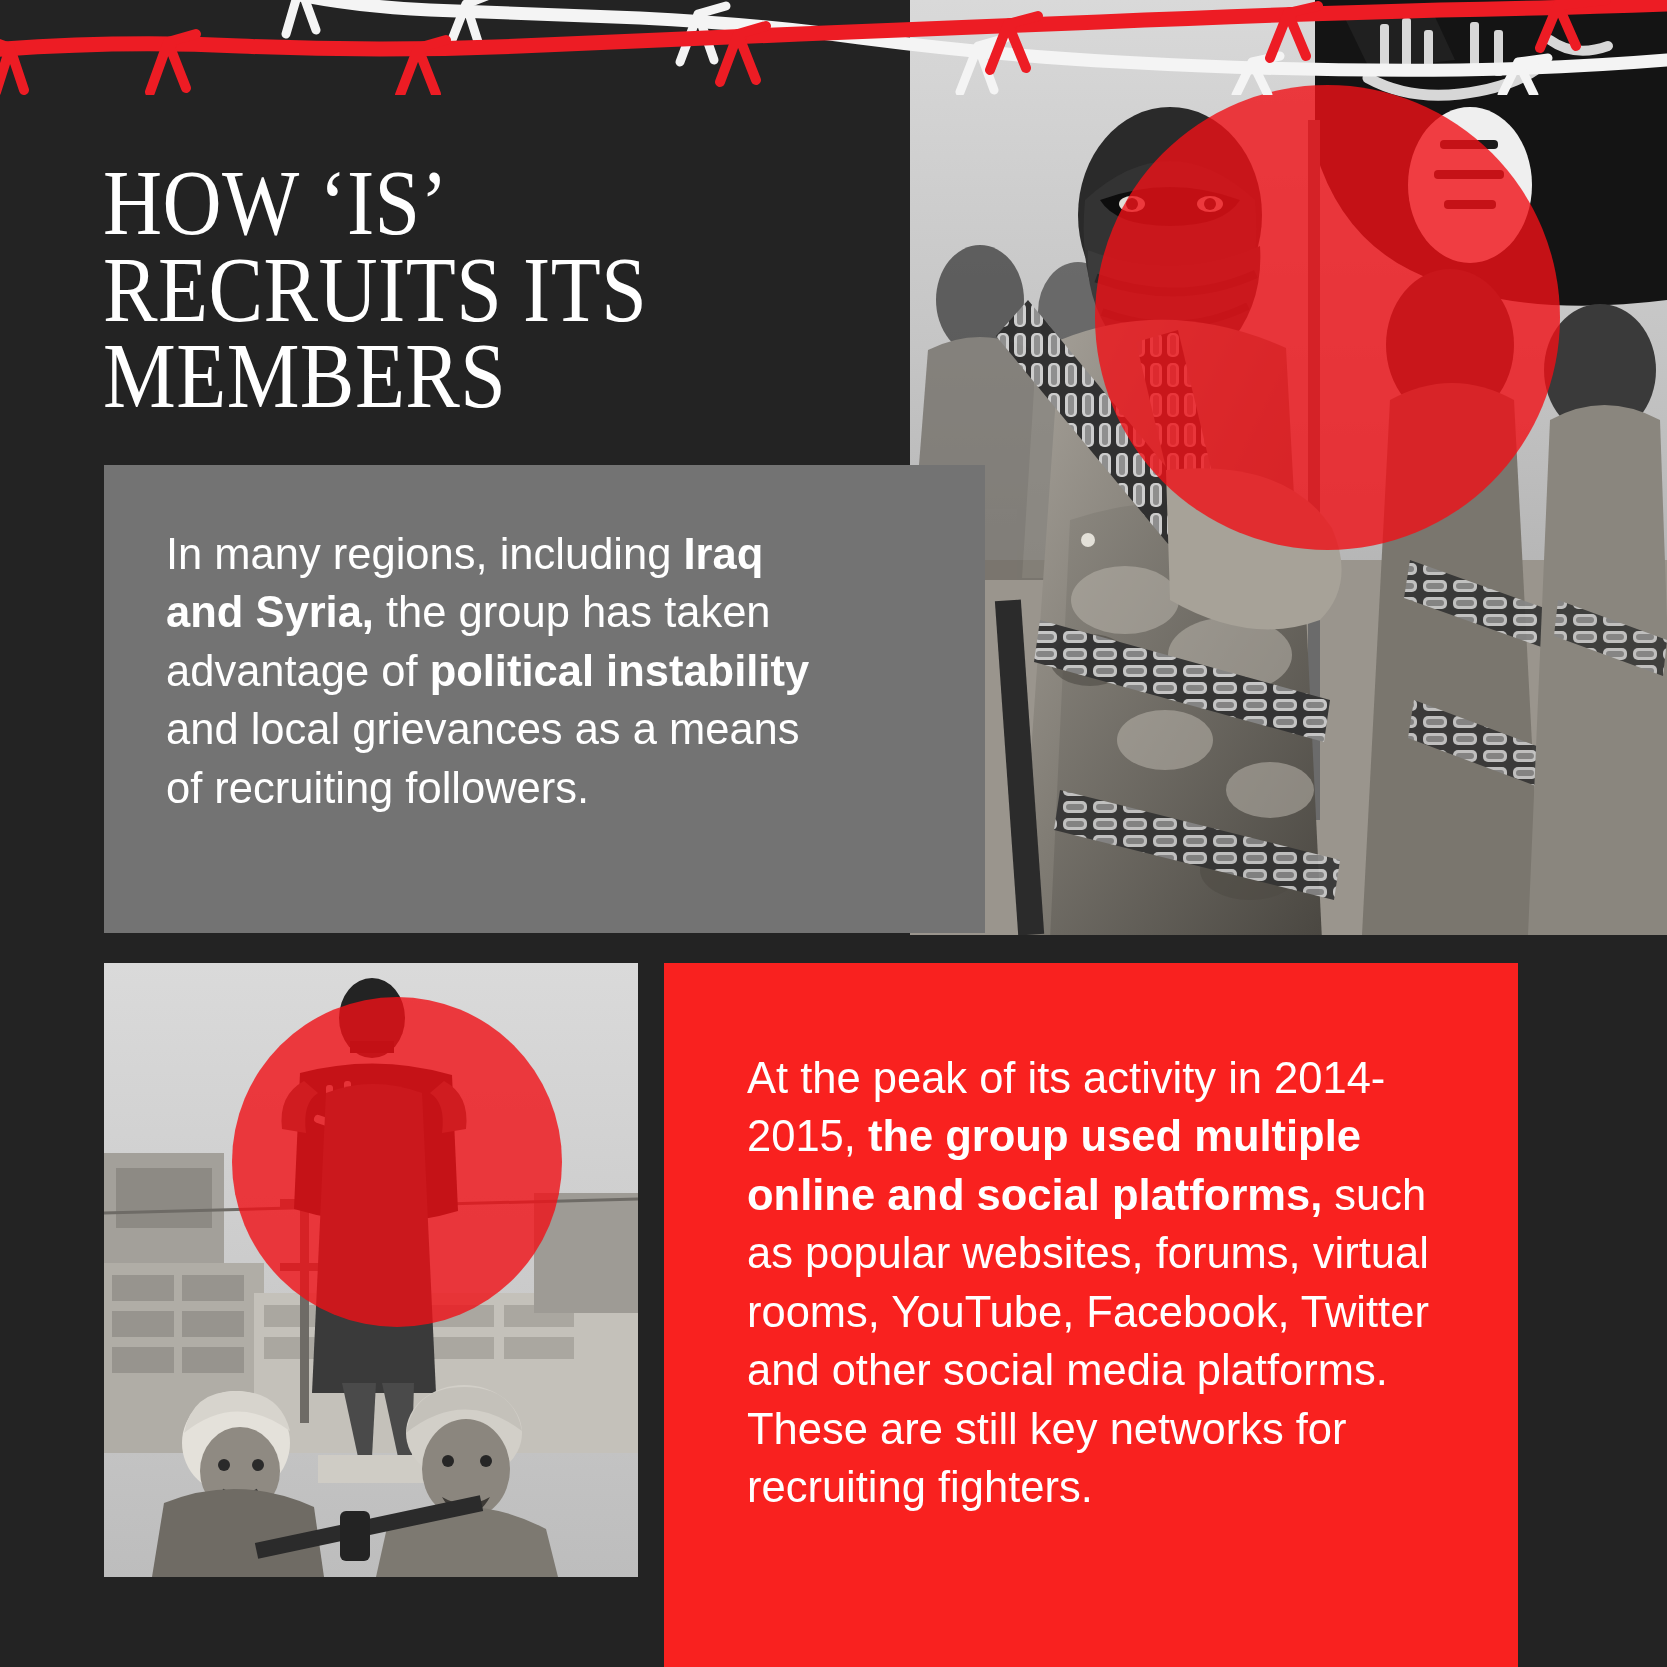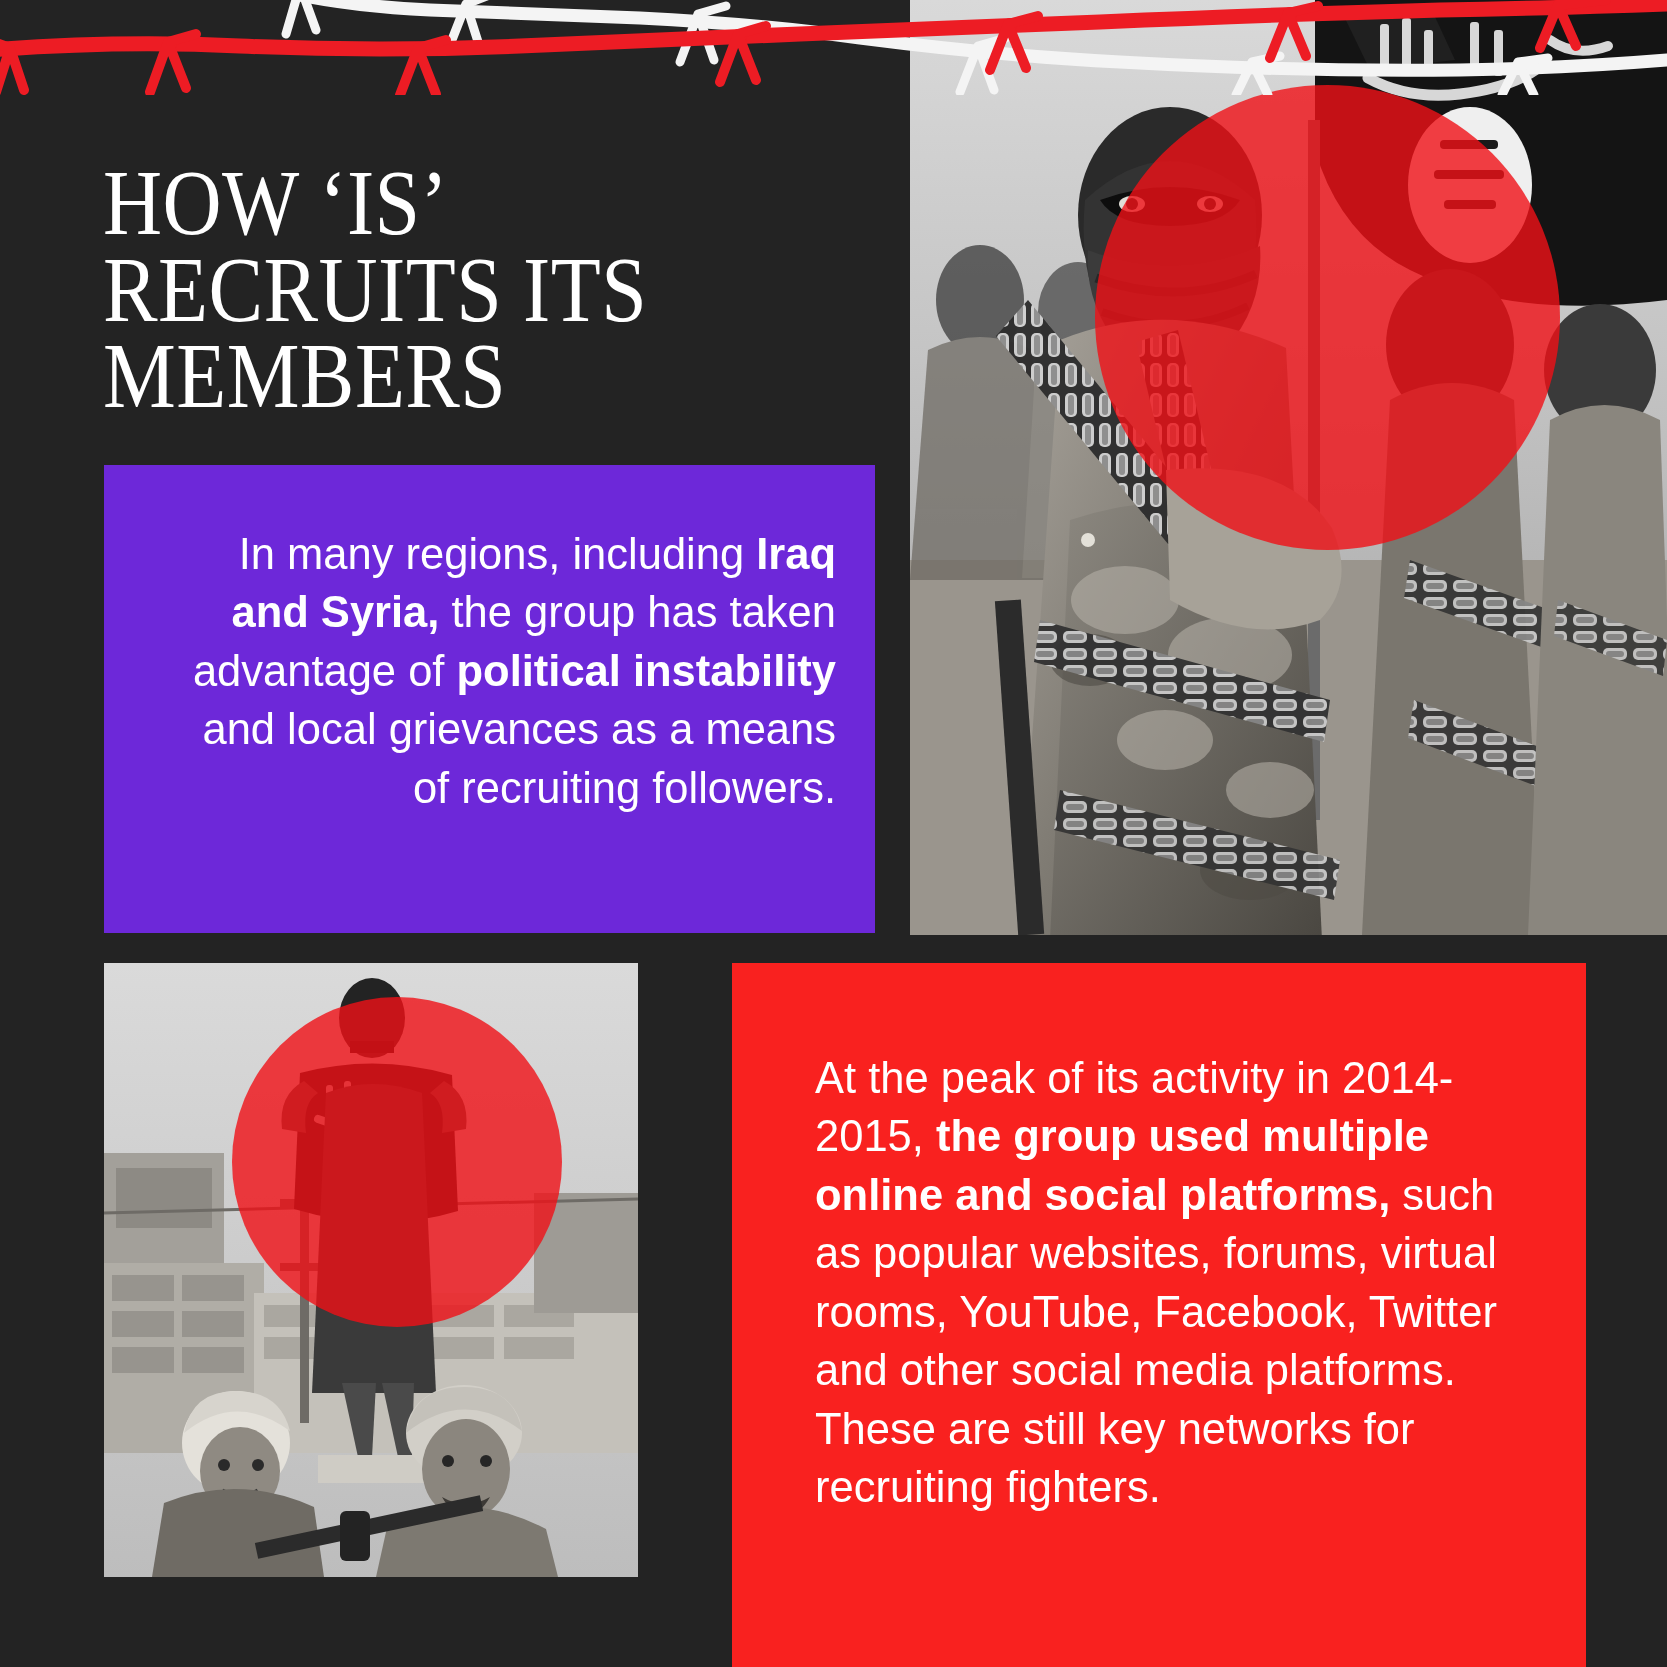--- a/index.html
+++ b/index.html
@@ -45,41 +45,40 @@
     transform-origin: left top;
     z-index: 20;
   }
   .headline .hl-line { display: block; white-space: nowrap; }
 
   
   .panel-red-upper {
     position: absolute;
     left: 104px;
     top: 465px;
-    width: 771px;
+    width: 881px;
     height: 468px;
-    background: #6d28d9;
+    background: #737373;
     z-index: 15;
-    text-align: right;
   }
   .panel-red-upper .body-copy {
     position: absolute;
     left: 62px;
     top: 16px;
     width: 670px;
     color: #ffffff;
     font-size: 43.5px;
     line-height: 1.345;
     font-weight: 400;
   }
 
   
   .panel-red-lower {
     position: absolute;
-    left: 732px;
+    left: 664px;
     top: 963px;
     width: 854px;
     height: 704px;
     background: #F9211F;
     z-index: 15;
   }
   .panel-red-lower .body-copy {
     position: absolute;
     left: 83px;
     top: 42px;

